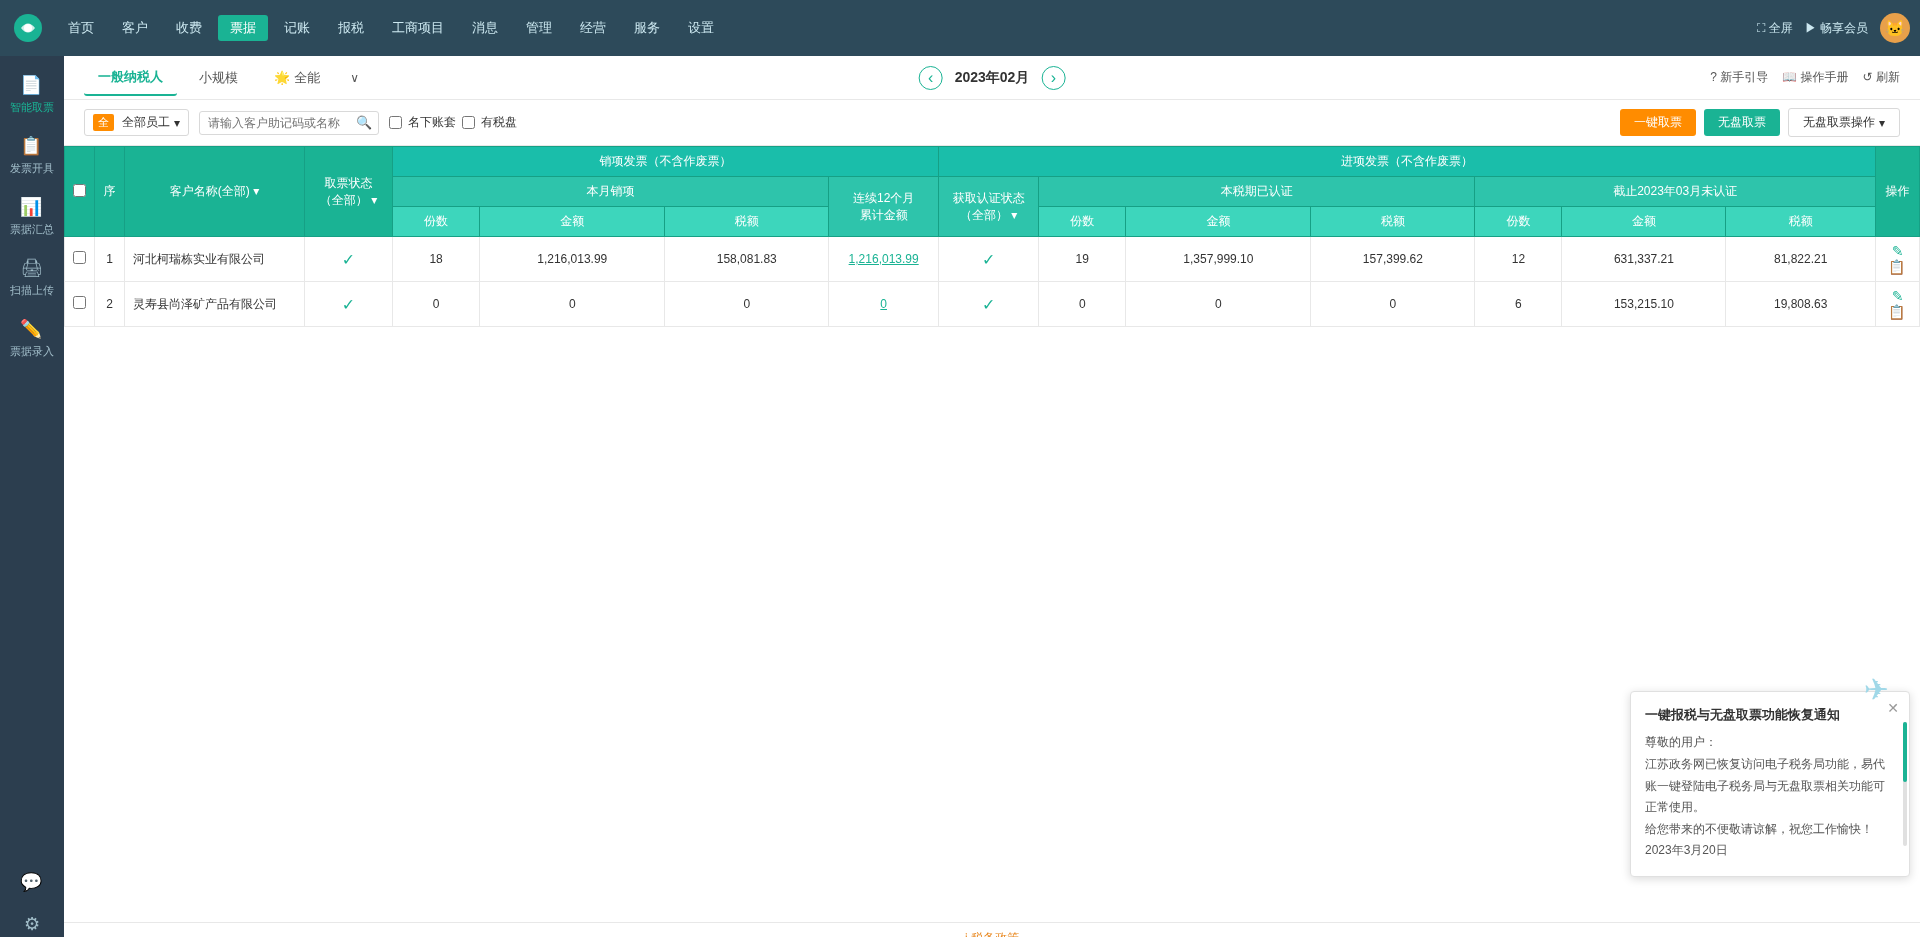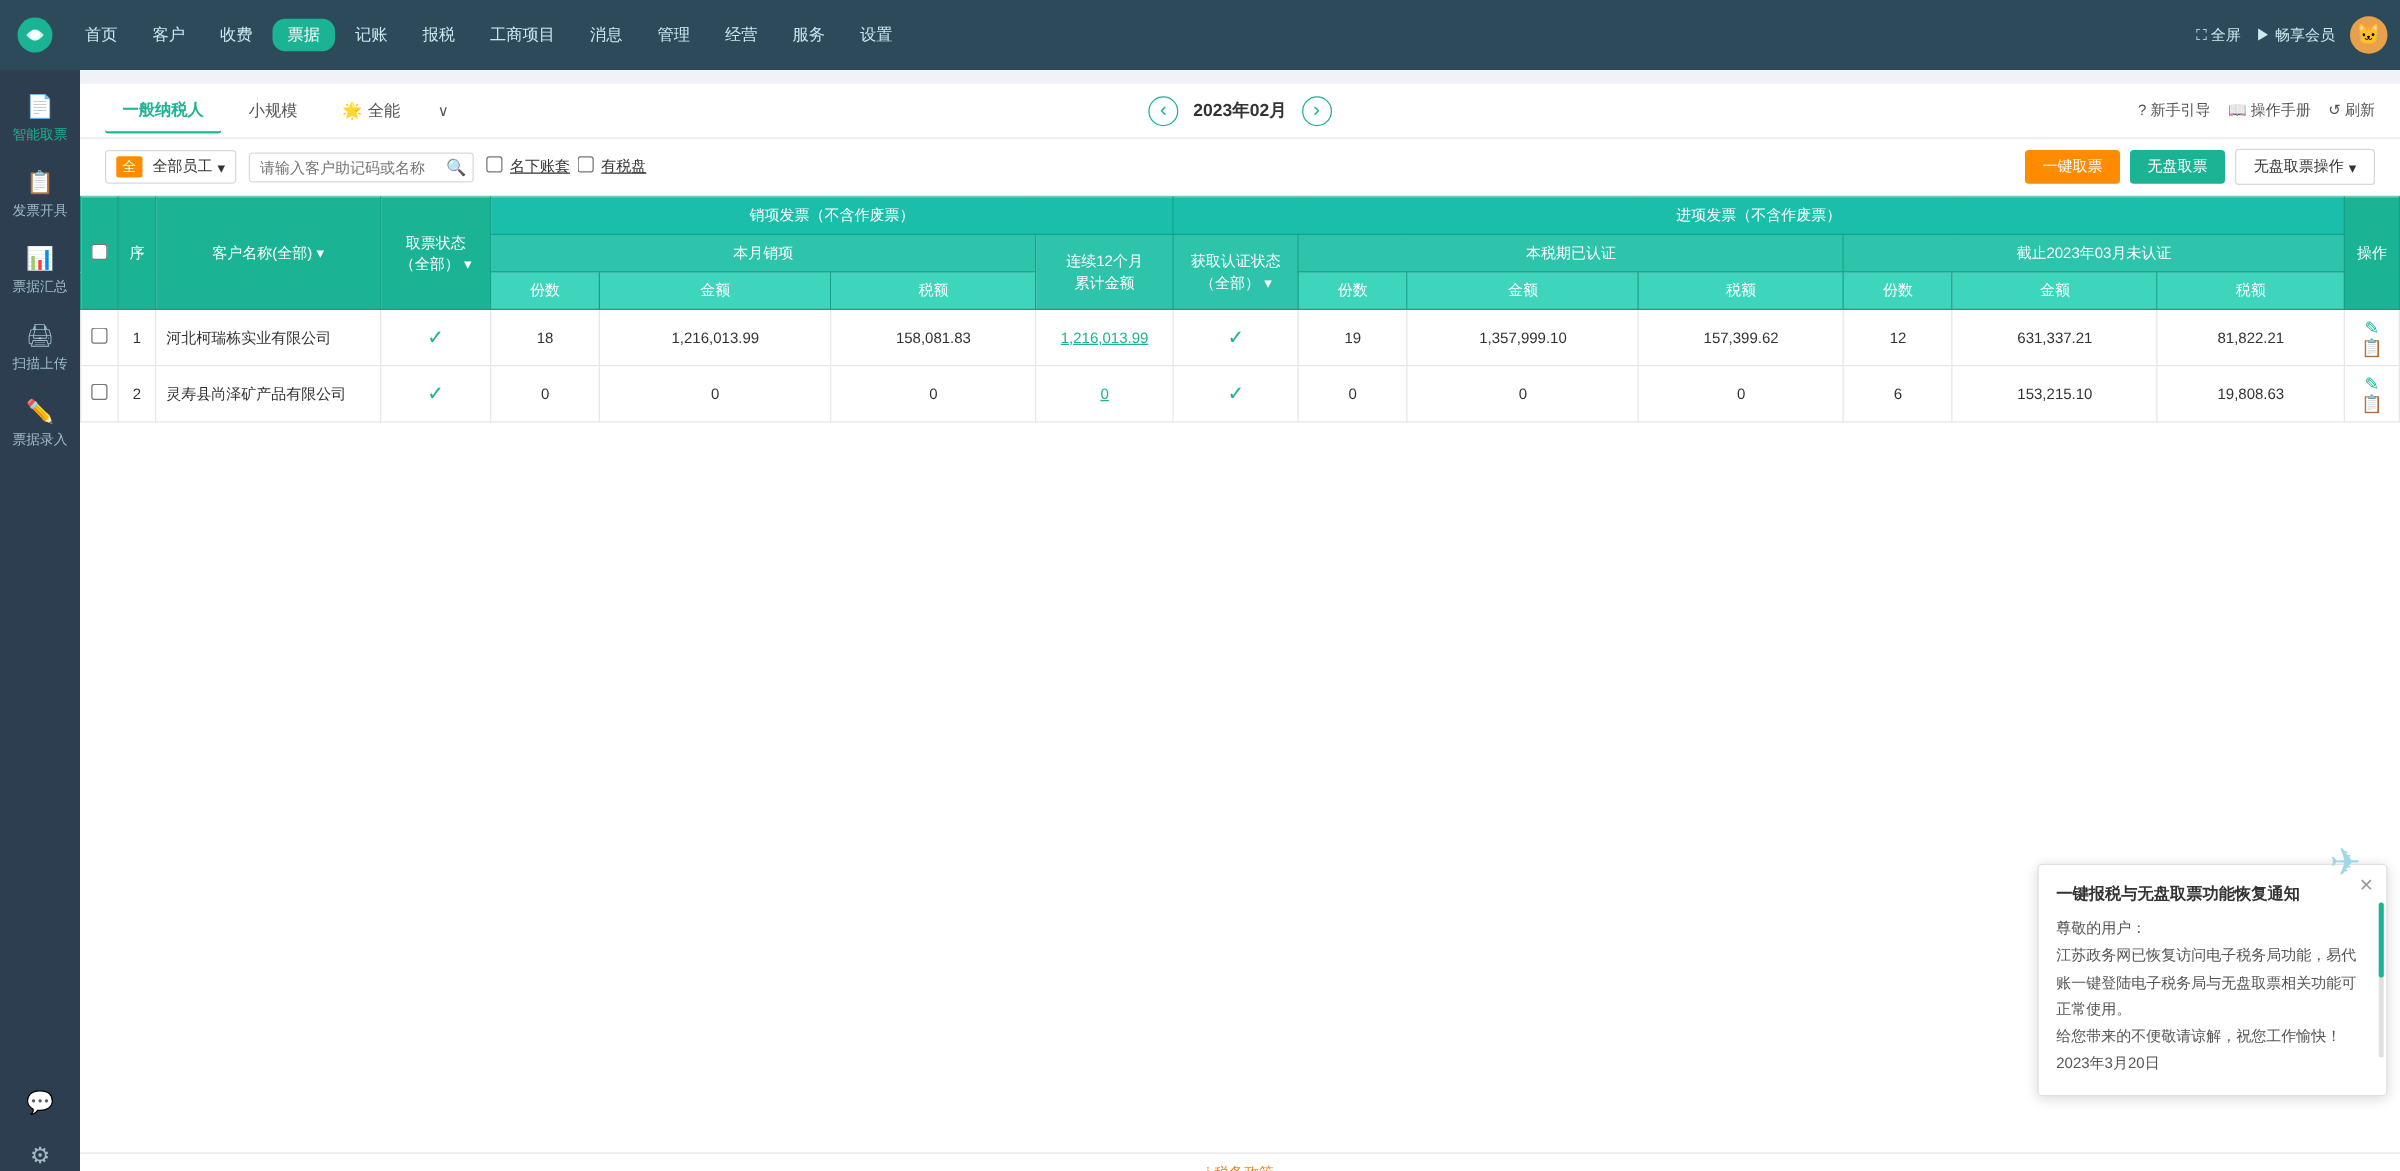--- a/index.html
+++ b/index.html
@@ -33,21 +33,20 @@
       padding: 4px 12px;
       cursor: pointer;
       border-radius: 3px;
       font-size: 13px;
       color: #cce8f0;
       white-space: nowrap;
     }
     .top-nav .nav-item.active {
       background: #1ab394;
       color: #fff;
-      border-radius: 10px;
     }
     .top-nav .right-actions {
       display: flex;
       align-items: center;
       gap: 12px;
       font-size: 12px;
       color: #cce8f0;
     }
     .top-nav .right-actions span { cursor: pointer; white-space: nowrap; }
     .avatar {
@@ -166,21 +165,21 @@
       font-size: 16px;
       width: 24px;
       height: 24px;
       display: flex;
       align-items: center;
       justify-content: center;
       border: 1px solid #1ab394;
       border-radius: 50%;
     }
     .date-nav .date-label { font-size: 14px; font-weight: bold; color: #333; }
-    .sub-nav { position: relative; margin-top: 11px; }
+    .sub-nav { position: relative; }
 
     
     .toolbar {
       background: #fff;
       padding: 8px 20px;
       display: flex;
       align-items: center;
       gap: 10px;
       border-bottom: 1px solid #e8e8e8;
       margin-bottom: 0;
@@ -218,24 +217,23 @@
       justify-content: center;
     }
     .toolbar .search-wrap .search-icon {
       position: absolute;
       right: 6px;
       color: #999;
       cursor: pointer;
     }
     .toolbar .checkbox-group {
       display: flex;
-      align-items: flex-start;
+      align-items: center;
       gap: 6px;
       font-size: 12px;
-      text-decoration: underline;
     }
     .toolbar-right {
       margin-left: auto;
       display: flex;
       align-items: center;
       gap: 8px;
     }
     .btn-orange {
       background: #ff8c00;
       color: #fff;

